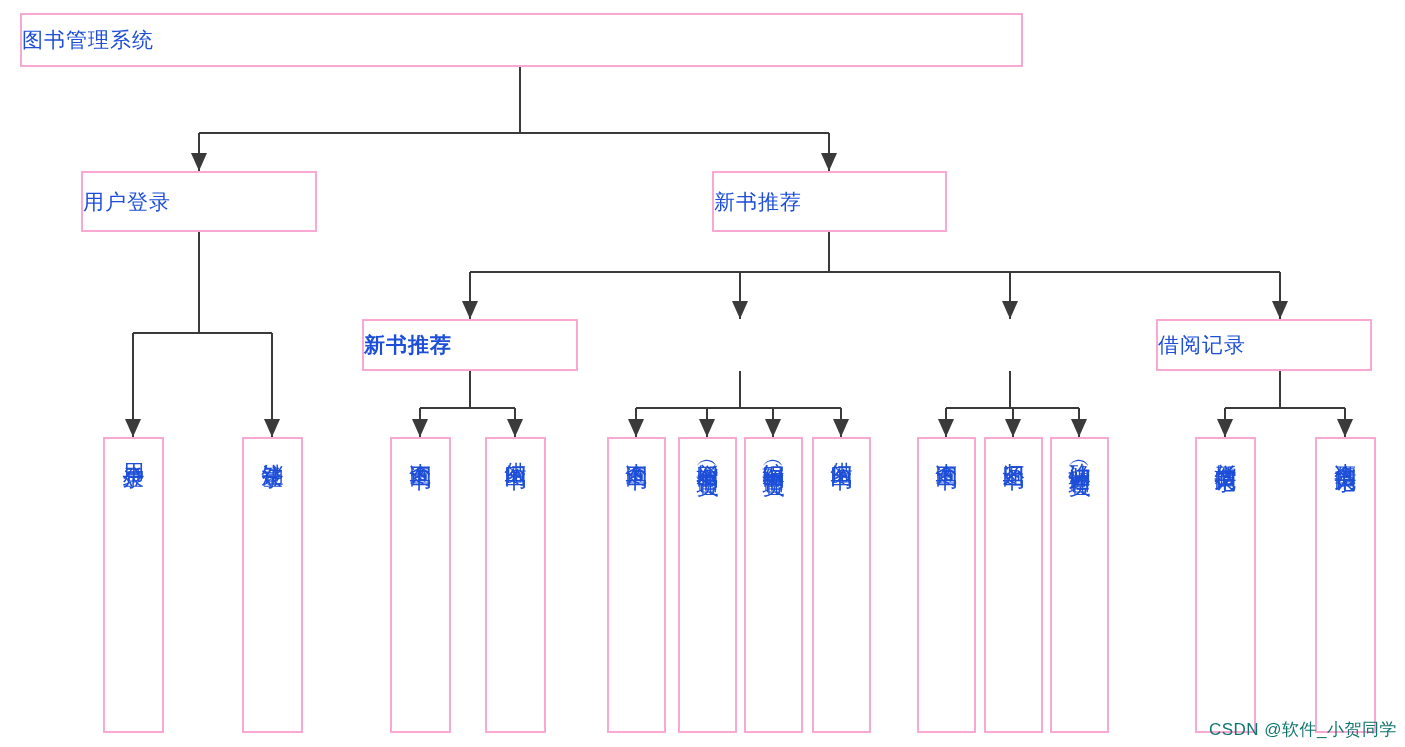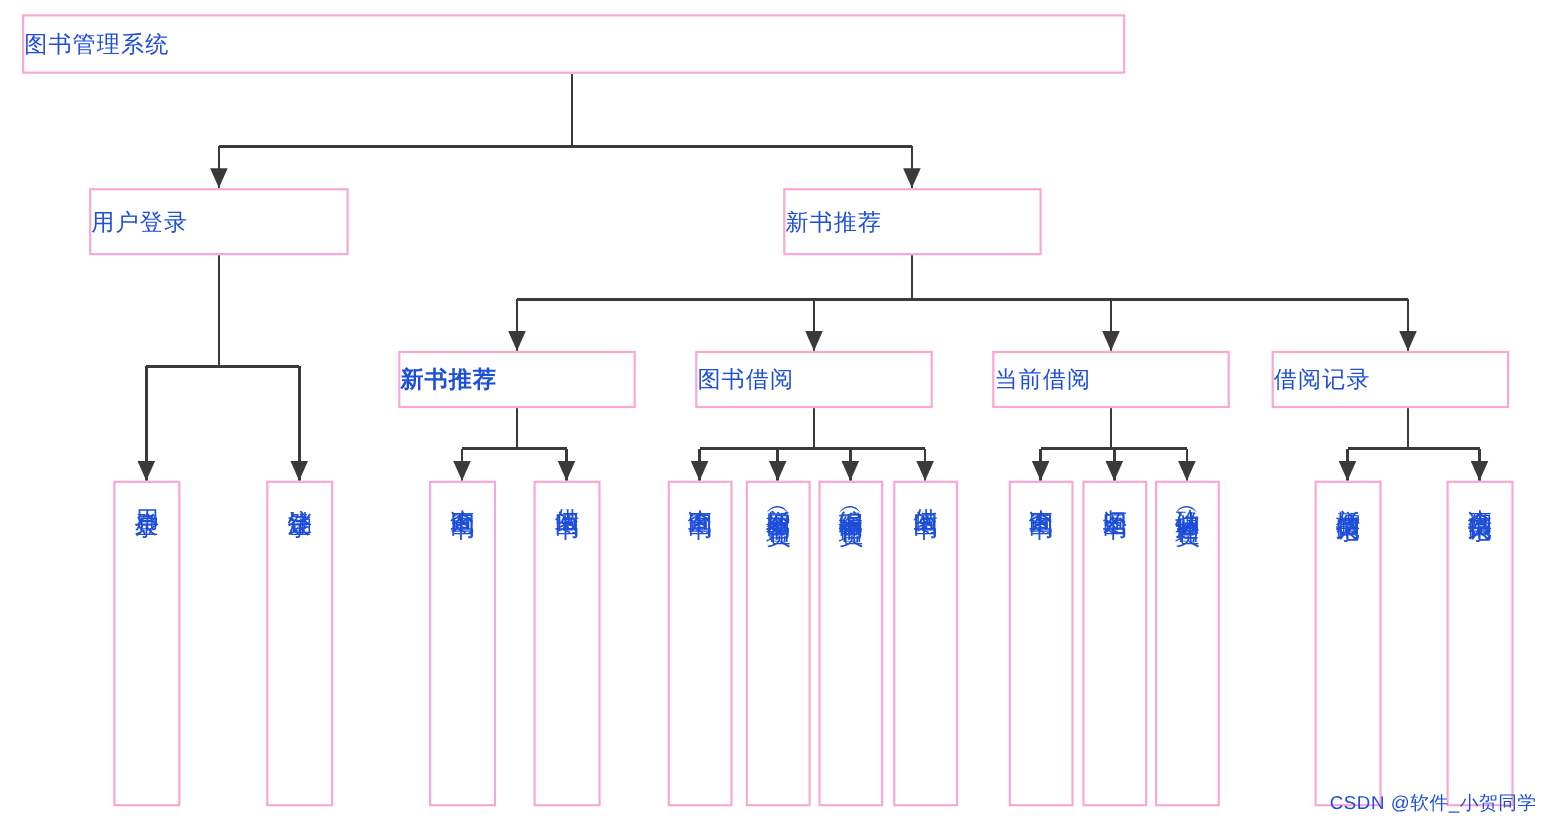--- a/index.html
+++ b/index.html
@@ -51,21 +51,21 @@
   .node.vert .label {
     writing-mode: vertical-rl;
     text-orientation: upright;
     white-space: nowrap;
   }
   .watermark {
     position: absolute;
     right: 8px;
     bottom: 6px;
     font-size: 17px;
-    color: #1d4ed8;
+    color: #0f766e;
     letter-spacing: 0.5px;
     white-space: nowrap;
     user-select: none;
   }
 </style>
 </head>
 <body>
 
 <div id="canvas">
 
@@ -131,26 +131,20 @@
   <div class="node horiz" style="left: 81px; top: 171px; width: 236px; height: 61px;">
     <span class="label">用户登录</span>
   </div>
   <div class="node horiz" style="left: 712px; top: 171px; width: 235px; height: 61px;">
     <span class="label">新书推荐</span>
   </div>
 
   <div class="node horiz" style="left: 362px; top: 319px; width: 216px; height: 52px; font-weight: bold;">
     <span class="label">新书推荐</span>
   </div>
-  <div class="node horiz" style="left: 632px; top: 319px; width: 216px; height: 52px;">
-    <span class="label">图书借阅</span>
-  </div>
-  <div class="node horiz" style="left: 902px; top: 319px; width: 216px; height: 52px;">
-    <span class="label">当前借阅</span>
-  </div>
   <div class="node horiz" style="left: 1156px; top: 319px; width: 216px; height: 52px;">
     <span class="label">借阅记录</span>
   </div>
 
   <div class="node vert" style="left: 103px; top: 437px; width: 61px; height: 296px;">
     <span class="label">用户登录</span>
   </div>
   <div class="node vert" style="left: 242px; top: 437px; width: 61px; height: 296px;">
     <span class="label">注销登录</span>
   </div>

